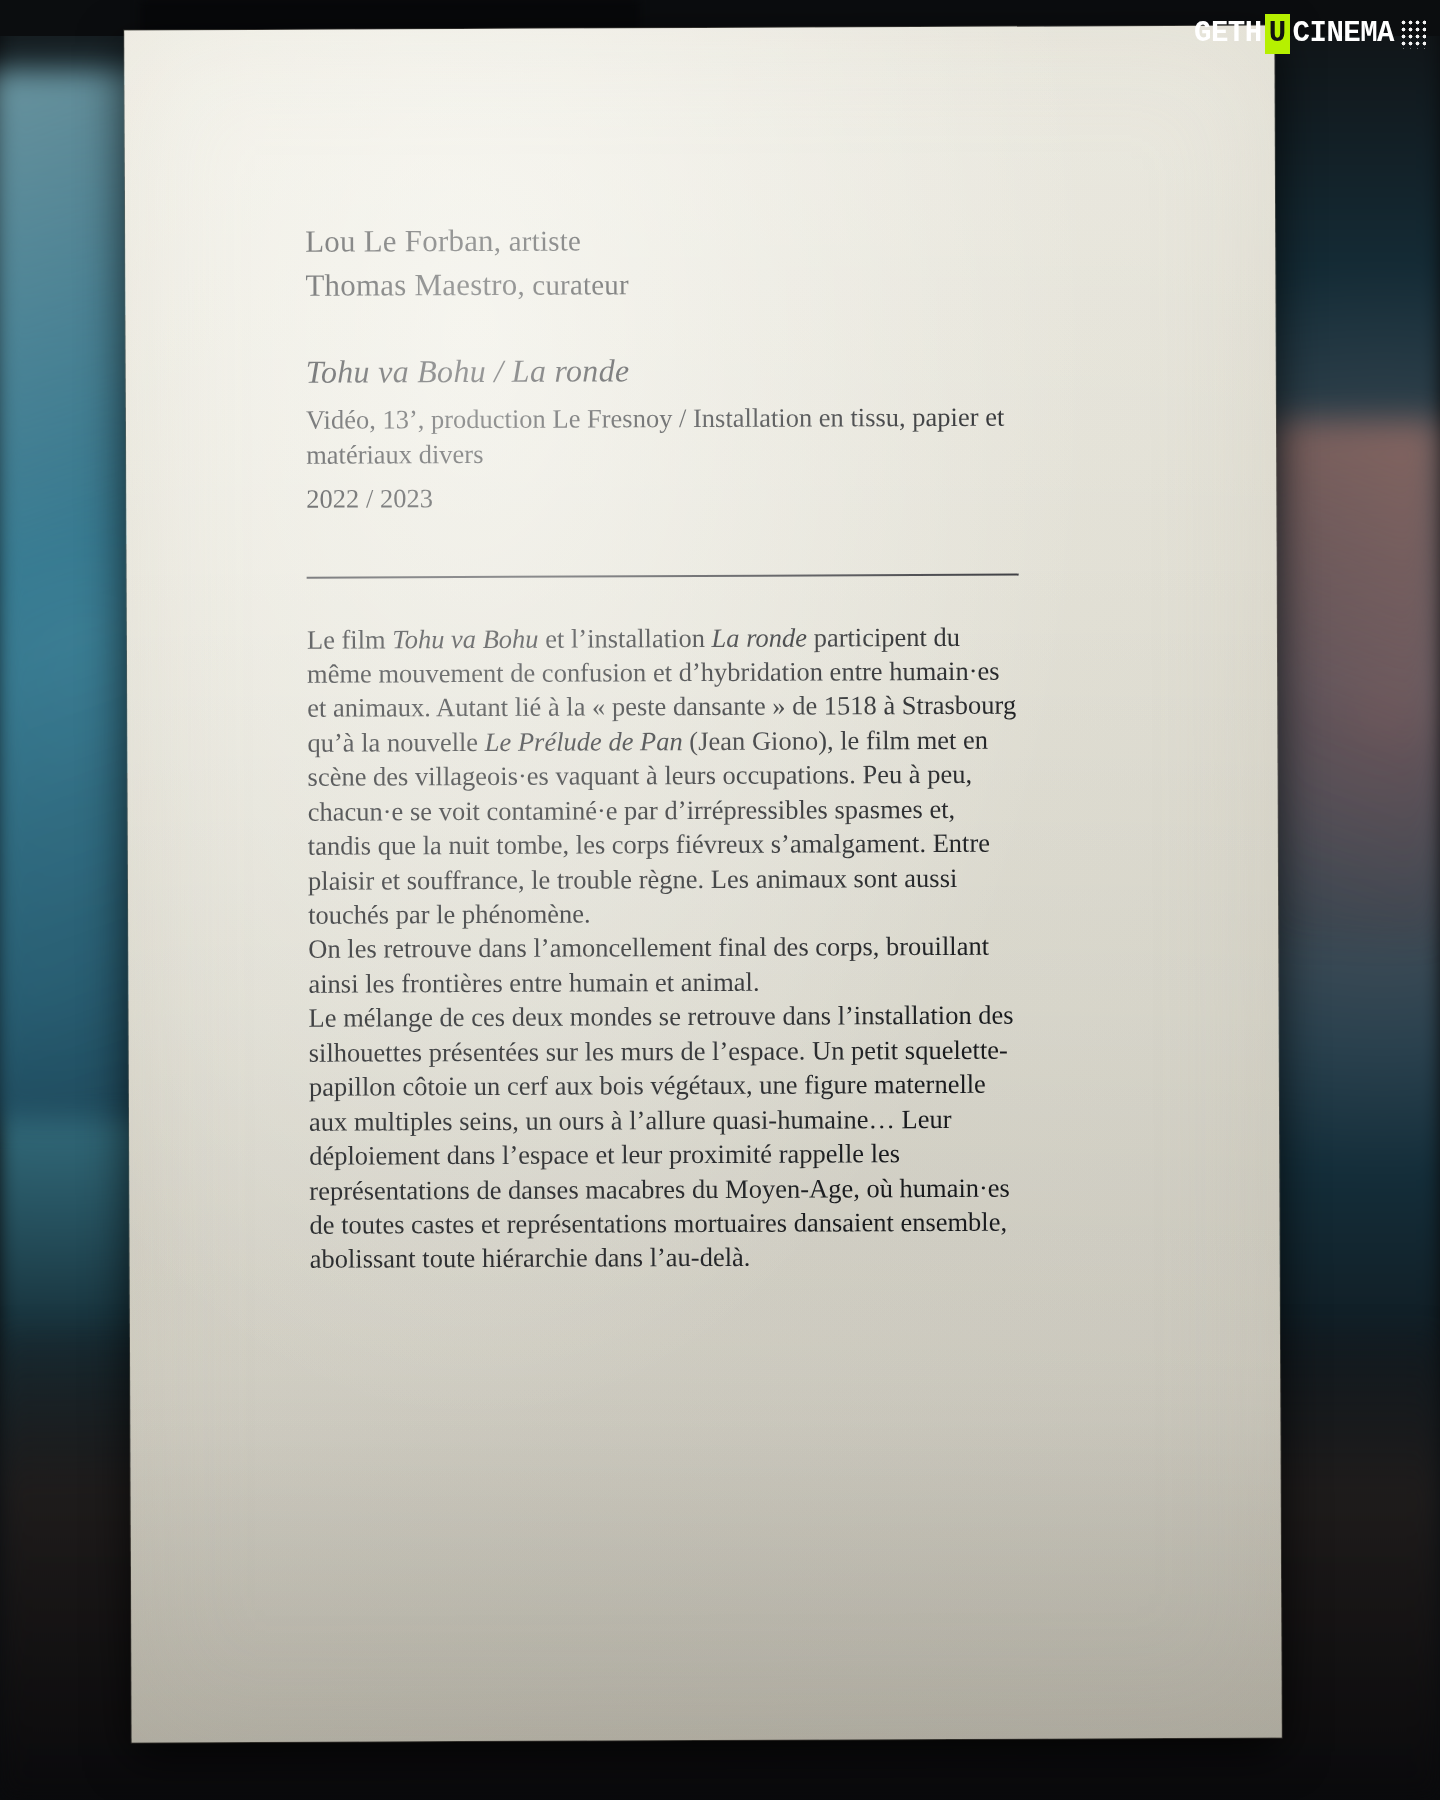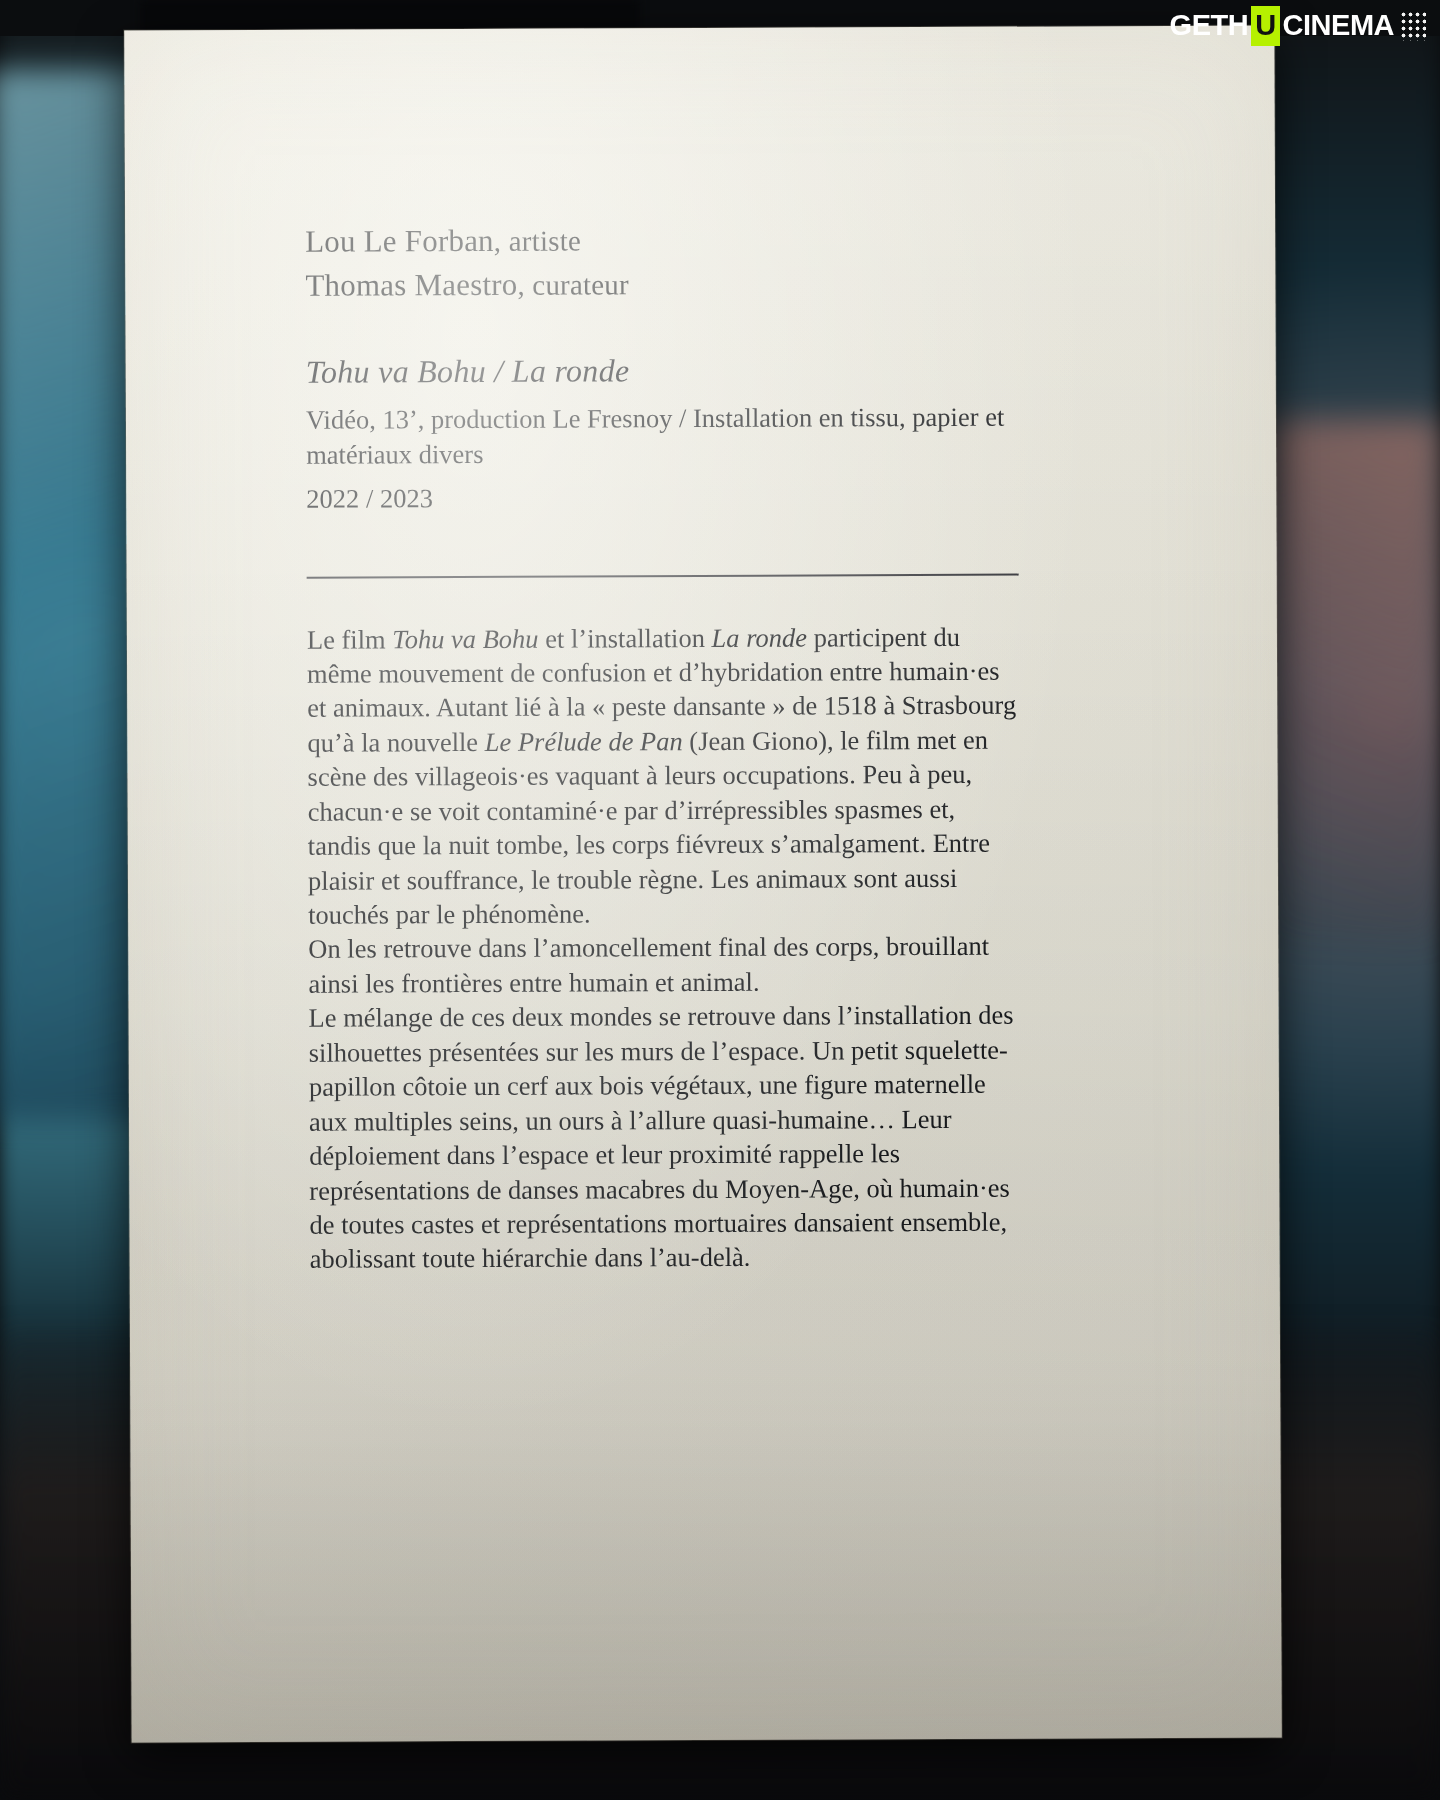--- a/index.html
+++ b/index.html
@@ -171,24 +171,24 @@
     width: 1150px;
     height: 532px;
     background: linear-gradient(180deg, rgba(255,255,250,0.0) 0%, rgba(232,228,214,0.10) 40%, rgba(205,200,186,0.30) 100%);
     pointer-events: none;
   }
 
   
   #watermark {
     position: absolute;
     right: 14px;
-    top: 6px;
+    top: 14px;
     display: flex;
     align-items: center;
-    font-family: Liberation Sans, sans-serif;
+    font-family: Liberation Mono, monospace;
     font-weight: bold;
     font-size: 29px;
     letter-spacing: -0.5px;
     line-height: 1;
     user-select: none;
   }
   .wm-seg {
     padding: 5px 3px 6px 3px;
   }
   .wm-white { color: #ffffff; }

